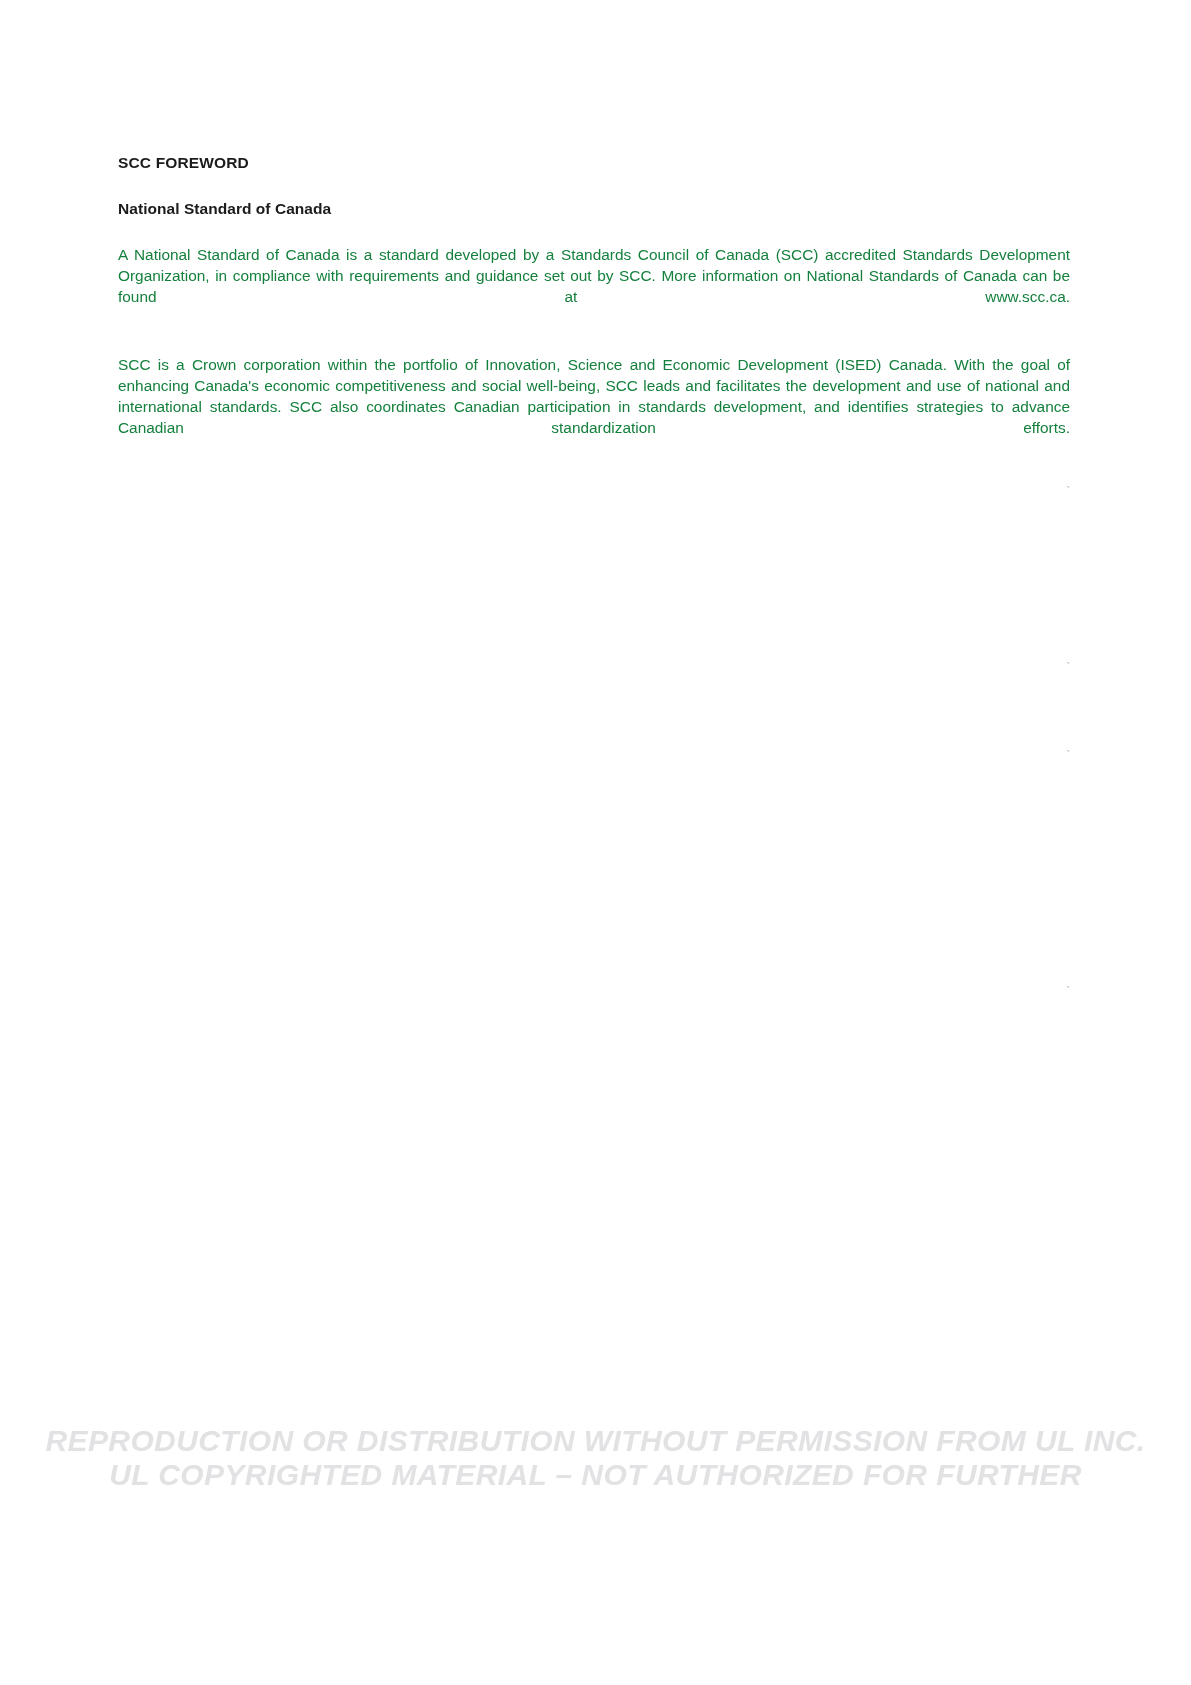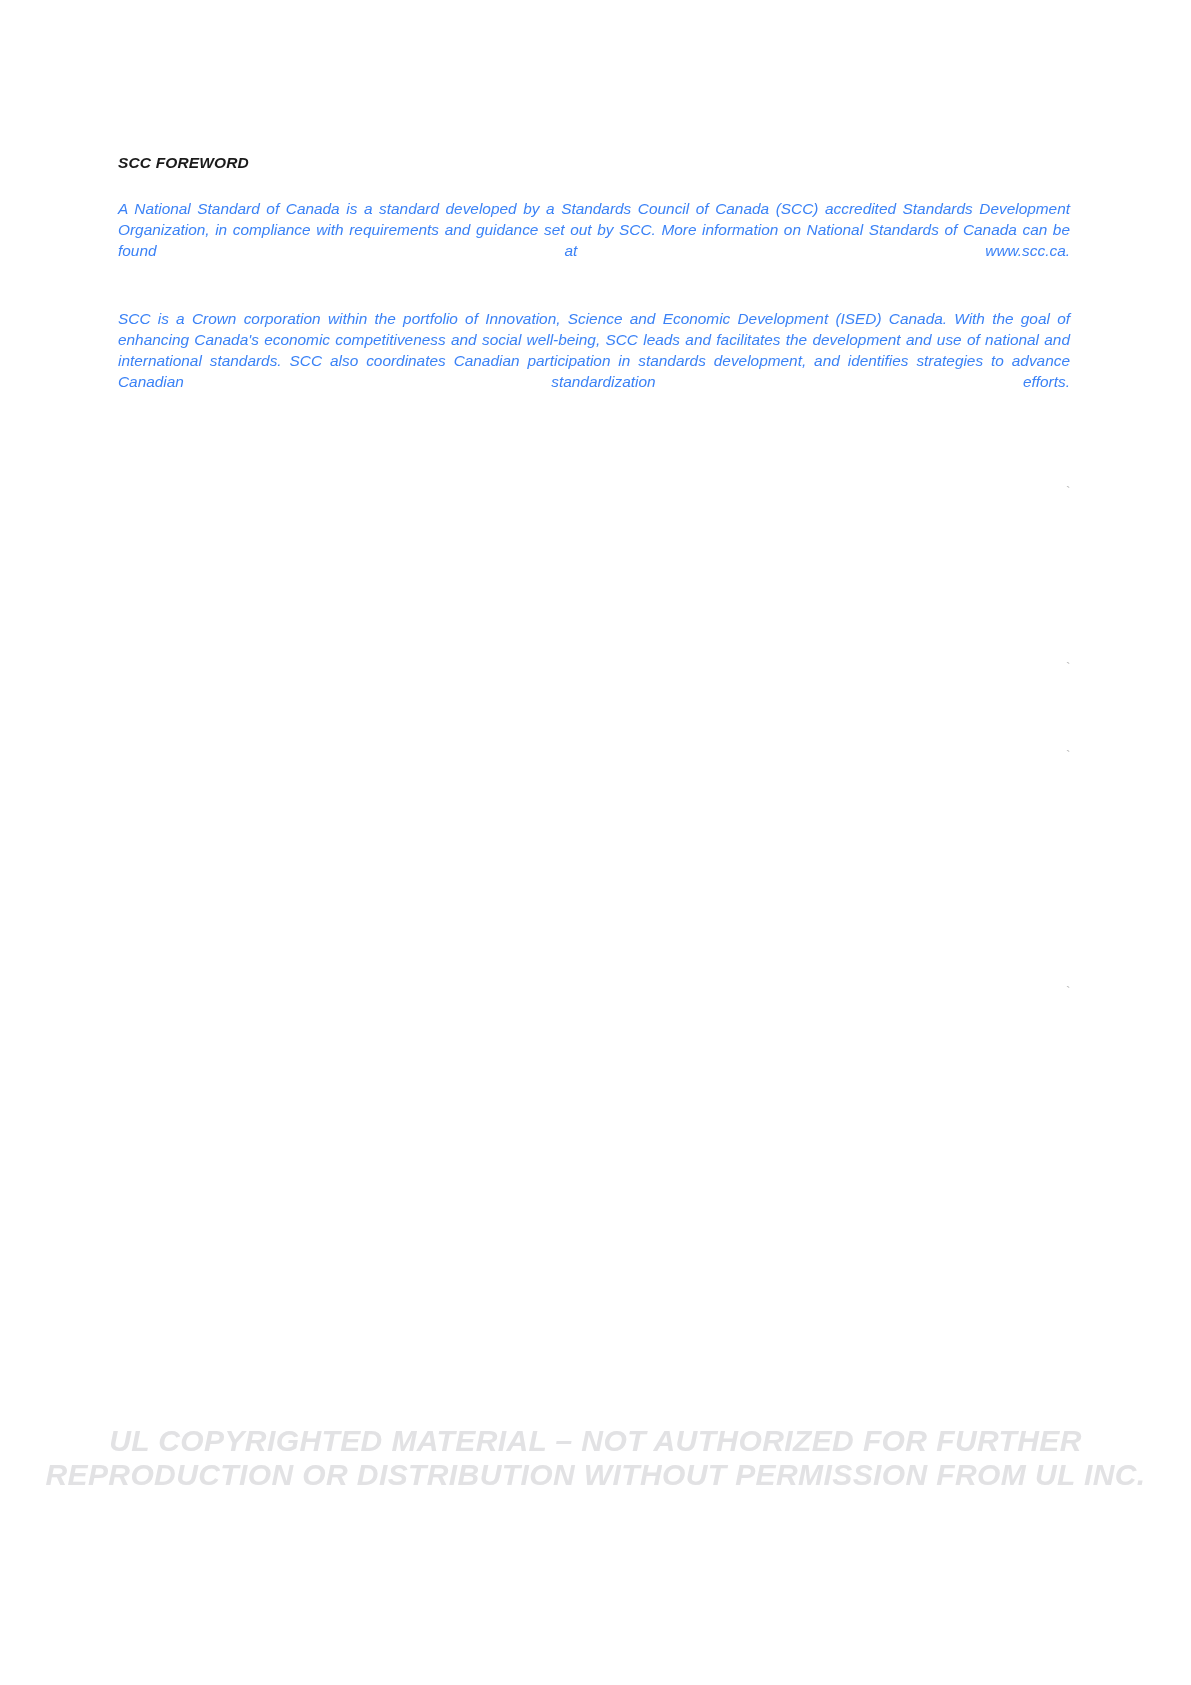--- a/index.html
+++ b/index.html
@@ -20,21 +20,20 @@
     overflow: hidden;
     box-sizing: border-box;
   }
 
   
   .content {
     position: absolute;
     left: 118px;
     top: 152px;
     width: 952px;
-    font-style: italic;
   }
 
   .doc-heading {
     font-size: 15.5px;
     font-weight: bold;
     color: #1b1b1b;
     letter-spacing: 0.15px;
     margin: 0;
     line-height: 21px;
   }
@@ -45,21 +44,21 @@
     color: #1b1b1b;
     letter-spacing: 0.05px;
     margin: 0;
     line-height: 21px;
     padding-top: 25px;
   }
 
   .para {
     font-size: 15.4px;
     font-weight: normal;
-    color: #3b82f6;
+    color: #15803d;
     line-height: 21.2px;
     text-align: justify;
     text-justify: inter-word;
     margin: 0;
     padding-top: 25px;
     word-spacing: 0.1px;
   }
 
   
   .para::after {
@@ -99,31 +98,32 @@
 </style>
 </head>
 <body>
 
 <div class="page">
 
   <div class="content">
 
     <h1 class="doc-heading">SCC FOREWORD</h1>
 
+    <h2 class="doc-subheading">National Standard of Canada</h2>
 
     <p class="para">A National Standard of Canada is a standard developed by a Standards Council of Canada (SCC) accredited Standards Development Organization, in compliance with requirements and guidance set out by SCC. More information on National Standards of Canada can be found at www.scc.ca.</p>
 
     <p class="para">SCC is a Crown corporation within the portfolio of Innovation, Science and Economic Development (ISED) Canada. With the goal of enhancing Canada's economic competitiveness and social well-being, SCC leads and facilitates the development and use of national and international standards. SCC also coordinates Canadian participation in standards development, and identifies strategies to advance Canadian standardization efforts.</p>
 
 
   </div>
 
   <span class="artifact" style="left:1066px; top:484px;">ˋ</span>
   <span class="artifact" style="left:1066px; top:660px;">ˋ</span>
   <span class="artifact" style="left:1066px; top:748px;">ˋ</span>
   <span class="artifact" style="left:1066px; top:984px;">ˋ</span>
 
   <div class="watermark">
+    <span class="wm-line">REPRODUCTION OR DISTRIBUTION WITHOUT PERMISSION FROM UL INC.</span>
     <span class="wm-line">UL COPYRIGHTED MATERIAL – NOT AUTHORIZED FOR FURTHER</span>
-    <span class="wm-line">REPRODUCTION OR DISTRIBUTION WITHOUT PERMISSION FROM UL INC.</span>
   </div>
 
 </div>
 
 </body></html>

